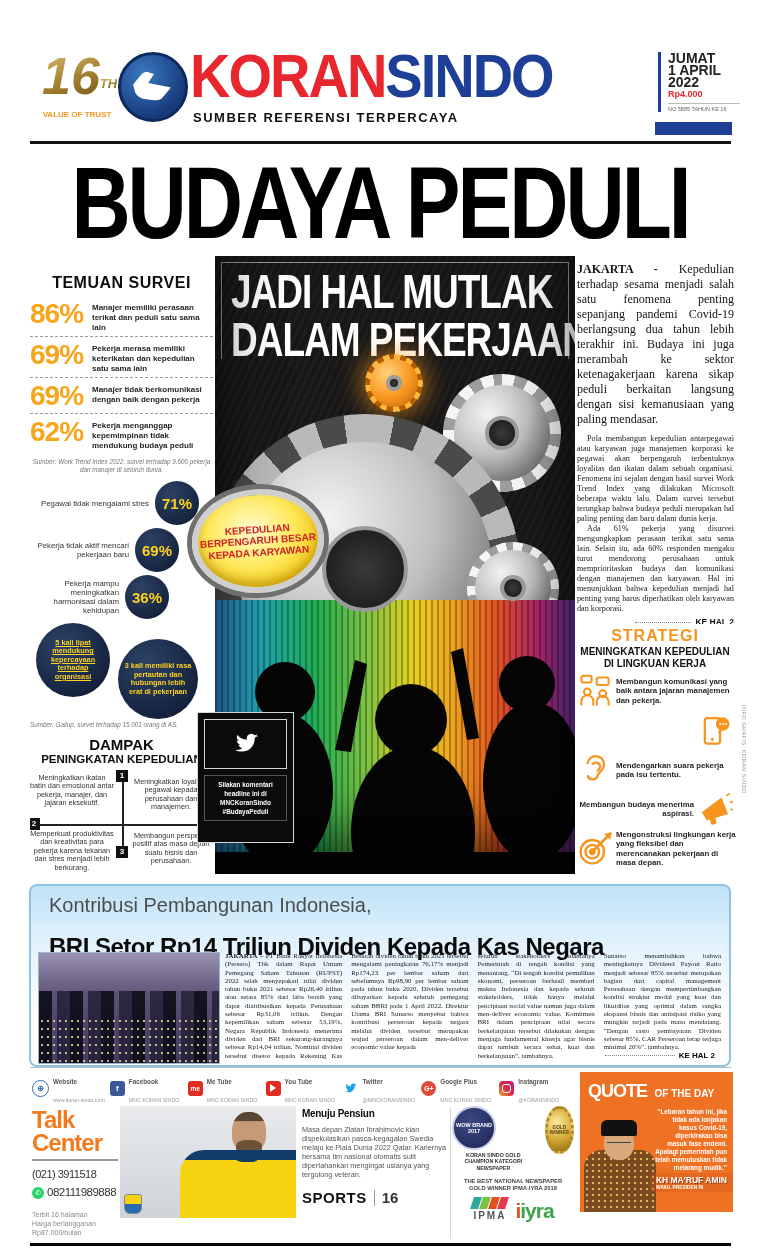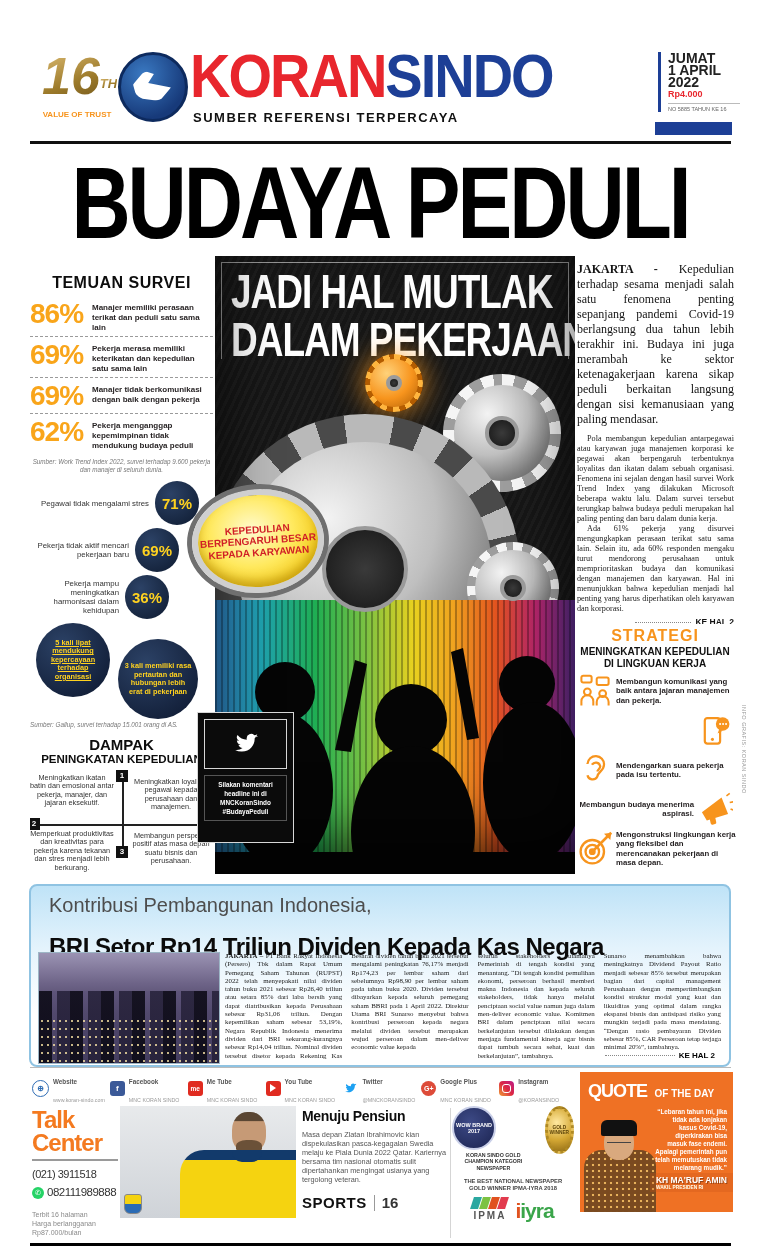--- a/index.html
+++ b/index.html
@@ -147,21 +147,21 @@
 
   .zlatan{left:120px;top:1106px;width:176px;height:112px;overflow:hidden;background:linear-gradient(180deg,#e8eaec,#cfd3d8);}
   .z-head{position:absolute;left:112px;top:6px;width:34px;height:40px;border-radius:45% 45% 40% 40%;background:linear-gradient(#5a4633 22%,#c69a76 24%);}
   .z-head::after{content:"";position:absolute;left:4px;bottom:-2px;width:26px;height:14px;border-radius:40%;background:#6b5138;}
   .z-body{position:absolute;left:60px;top:44px;width:140px;height:70px;border-radius:24px 18px 0 0;
     background:linear-gradient(180deg,#123a6b 0 10px,#f5d310 10px);}
   .z-body::after{content:"";position:absolute;left:52px;top:2px;width:30px;height:10px;border-radius:0 0 12px 12px;background:#123a6b;}
   .z-crest{position:absolute;left:4px;bottom:4px;width:16px;height:18px;border-radius:3px 3px 6px 6px;background:linear-gradient(180deg,#f5d310 50%,#2a6bb5 50%);border:1px solid #888;}
 
   .pension{left:302px;top:1108px;width:146px;}
-  .pension h3{margin:0;font-size:14px;font-weight:900;color:#0d0d0d;letter-spacing:-.3px;}
+  .pension h3{margin:0;font-size:10px;font-weight:900;color:#0d0d0d;letter-spacing:-.3px;}
   .pension p{margin:6px 0 0 0;font-size:7.3px;color:#555;line-height:9px;}
   .sports{display:flex;align-items:center;gap:7px;margin-top:10px;}
   .sports .s{font-size:15px;font-weight:900;letter-spacing:.5px;color:#111;}
   .sports .bar{width:1px;height:16px;background:#999;}
   .sports .pg{font-size:15px;font-weight:bold;color:#333;}
 
   .awards{left:452px;top:1106px;width:122px;text-align:center;}
   .aw-badges{display:flex;justify-content:center;gap:10px;align-items:flex-start;}
   .aw-wow{width:40px;height:40px;border-radius:50%;background:radial-gradient(circle at 40% 35%,#3d4a86,#1b2350);color:#fff;
     font-size:5.5px;font-weight:900;display:flex;align-items:center;justify-content:center;text-align:center;line-height:6px;border:2px solid #c9cfe8;}

